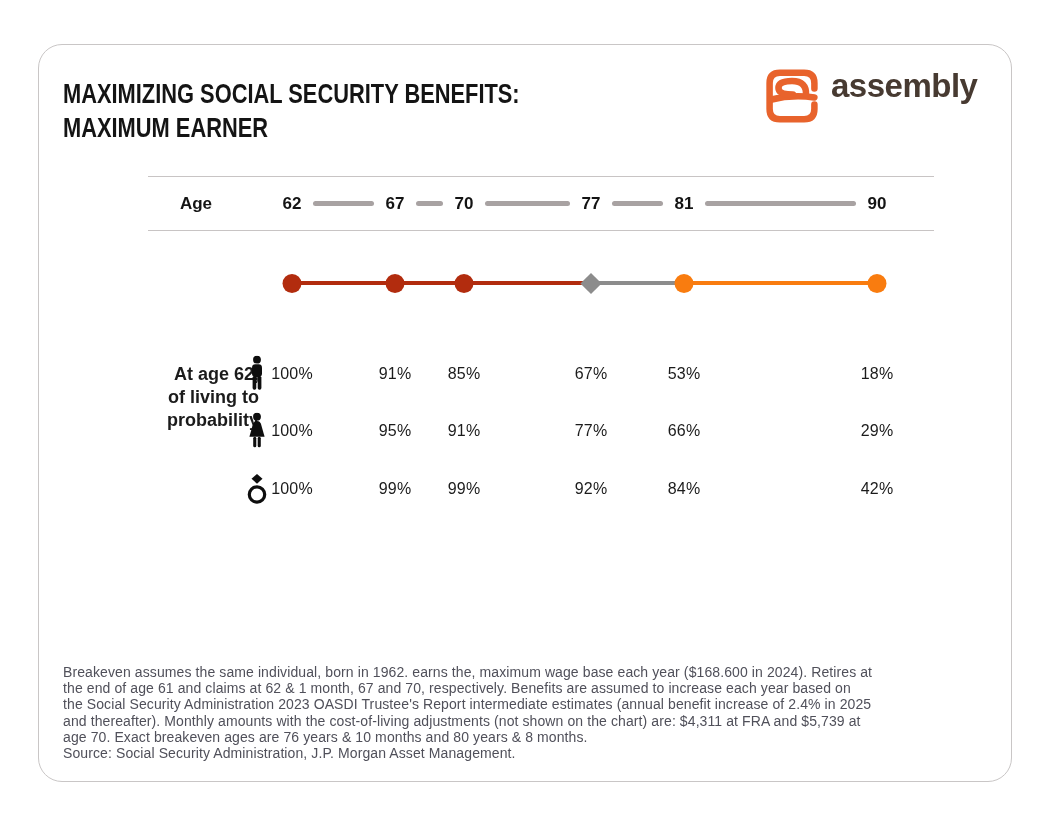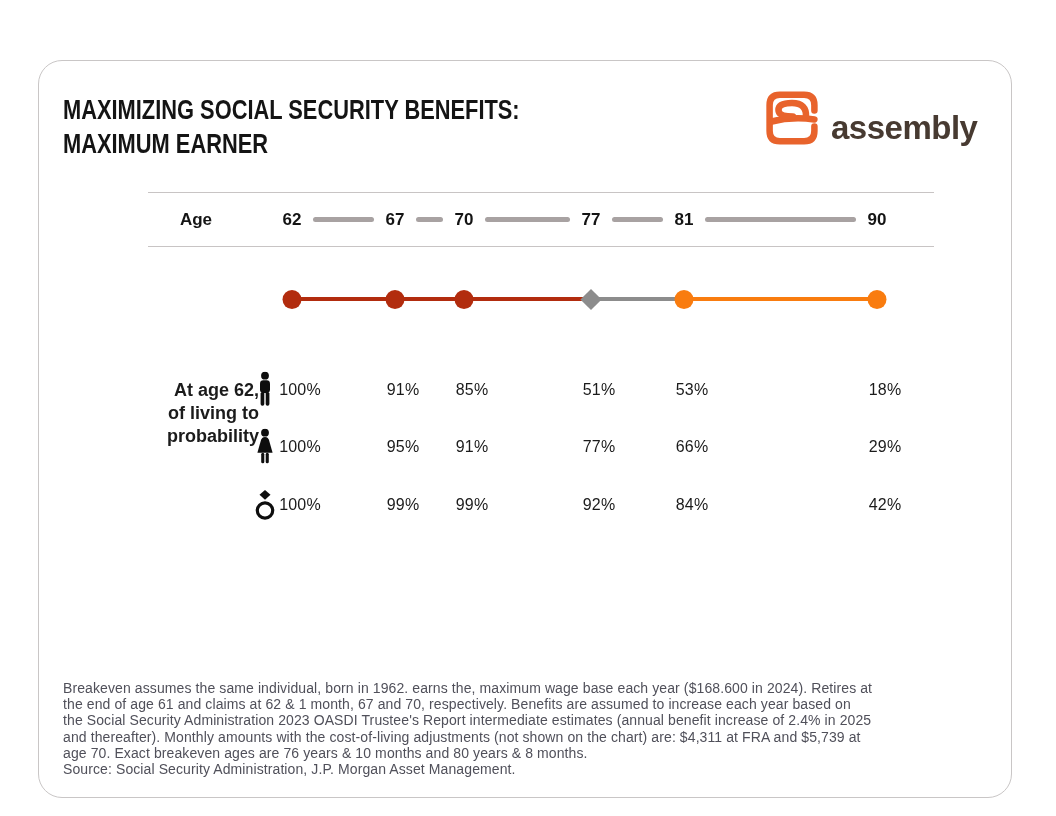--- a/index.html
+++ b/index.html
@@ -2,32 +2,32 @@
 <html><head>
 <meta charset="utf-8">
 <style>
   html,body{margin:0;padding:0;background:#ffffff;}
   .page{
     position:relative;width:1056px;height:816px;background:#ffffff;overflow:hidden;
     font-family:"Liberation Sans", sans-serif;
   }
   .card{
     position:absolute;left:38px;top:44px;width:972px;height:736px;
-    background:#ffffff;border:1px solid #c9c6c6;border-radius:24px;margin-top:16px;
+    background:#ffffff;border:1px solid #c9c6c6;border-radius:24px;
   }
   
   .title{
     position:absolute;left:24px;top:32px;margin:0;
     font-size:28px;font-weight:bold;color:#141414;line-height:34px;
     letter-spacing:0;transform:scaleX(0.78);transform-origin:left top;
     white-space:nowrap;
   }
   .logo{
     position:absolute;left:725px;top:22px;height:64px;
-    display:flex;align-items:flex-end;gap:11px;
+    display:flex;align-items:flex-start;gap:11px;
   }
   .logo-text{
     font-size:33px;font-weight:bold;color:#473a31;letter-spacing:-0.5px;
   }
   
   .age-axis{
     position:absolute;left:109px;top:131px;width:786px;height:53px;
     border-top:1px solid #c8c4c4;border-bottom:1px solid #c8c4c4;
   }
   .age-axis-label{
@@ -45,21 +45,21 @@
   
   .timeline{position:absolute;left:109px;top:218px;width:786px;height:40px;}
   .tl-seg{position:absolute;top:18px;height:4px;}
   .tl-dot{position:absolute;top:10.5px;width:19px;height:19px;border-radius:50%;transform:translateX(-50%);}
   .tl-diamond{position:absolute;top:12.5px;width:15px;height:15px;transform:translateX(-50%) rotate(45deg);}
   
   .prob-caption{
     position:absolute;left:40px;top:318px;width:180px;text-align:right;
     font-size:18px;font-weight:bold;color:#1b1b1b;line-height:23px;
   }
-  .prob-row{position:absolute;left:8px;width:972px;height:40px;}
+  .prob-row{position:absolute;left:0;width:972px;height:40px;}
   .row-icon{position:absolute;left:218px;top:50%;transform:translate(-50%,-50%);line-height:0;}
   .row-val{
     position:absolute;top:50%;transform:translate(-50%,-50%);
     font-size:16px;color:#1b1b1b;letter-spacing:0.2px;
   }
   
   .footnote{
     position:absolute;left:24px;top:619px;width:940px;
     font-size:14px;line-height:16.2px;color:#50505a;letter-spacing:0.1px;
   }
@@ -123,21 +123,21 @@
         <div class="prob-row" style="top: 309px;">
           <div class="row-icon"><svg width="22" height="37" viewBox="0 0 22 37" fill="#0e0e0e">
               <circle cx="11" cy="4.2" r="3.9"></circle>
               <rect x="6" y="8.8" width="10" height="12.6" rx="3.4"></rect>
               <rect x="6.6" y="20.4" width="3.7" height="13.8" rx="1.7"></rect>
               <rect x="11.7" y="20.4" width="3.7" height="13.8" rx="1.7"></rect>
             </svg></div>
           <div class="row-val" style="left: 253px;">100%</div>
           <div class="row-val" style="left: 356px;">91%</div>
           <div class="row-val" style="left: 425px;">85%</div>
-          <div class="row-val" style="left: 552px;">51%</div>
+          <div class="row-val" style="left: 552px;">67%</div>
           <div class="row-val" style="left: 645px;">53%</div>
           <div class="row-val" style="left: 838px;">18%</div>
         </div>
         <div class="prob-row" style="top: 366px;">
           <div class="row-icon"><svg width="22" height="37" viewBox="0 0 22 37" fill="#0e0e0e">
               <circle cx="11" cy="4.2" r="3.9"></circle>
               <path d="M11 8.6 C13.4 8.6 14.6 10.1 15.2 12.2 L18.6 24.2 H3.4 L6.8 12.2 C7.4 10.1 8.6 8.6 11 8.6 Z"></path>
               <rect x="7.2" y="24.2" width="3.1" height="10.6" rx="1.5"></rect>
               <rect x="11.7" y="24.2" width="3.1" height="10.6" rx="1.5"></rect>
             </svg></div>

